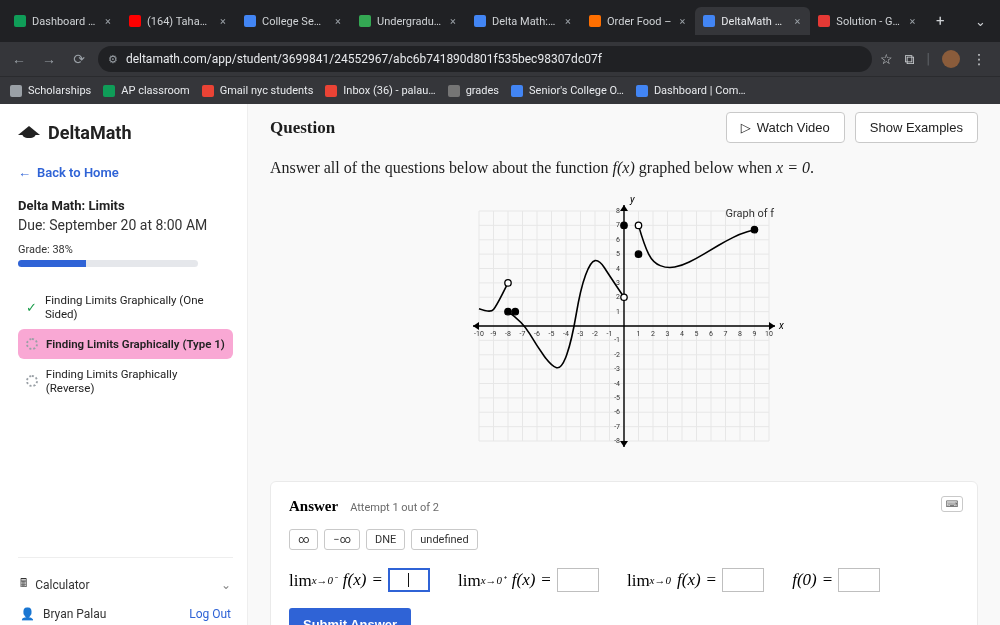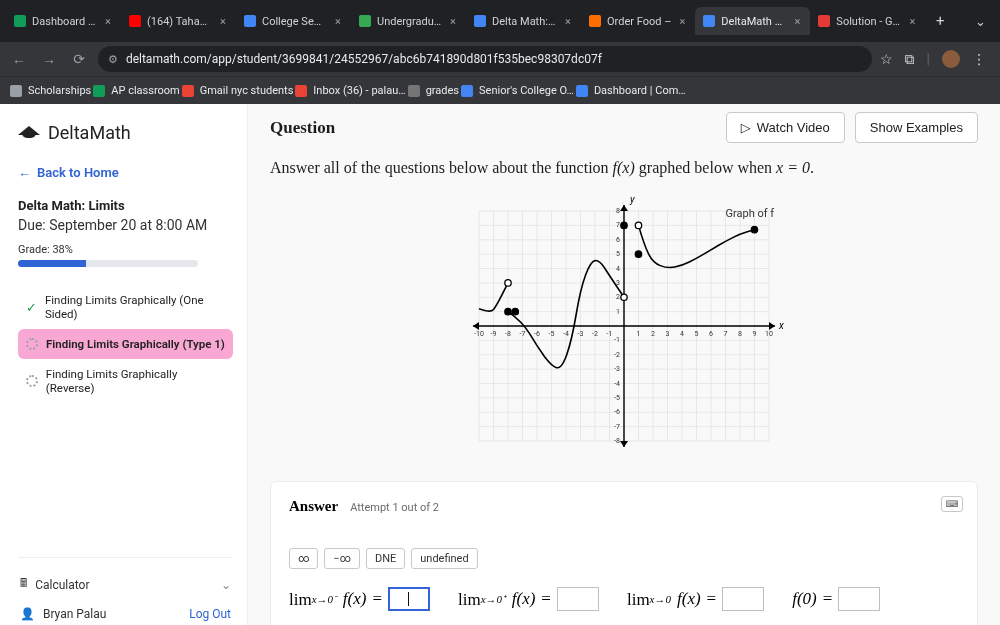--- a/index.html
+++ b/index.html
@@ -17,28 +17,28 @@
   .tabstrip-spacer{flex:1;}
   .tab-chevron{color:#cfd2d5; font-size:13px; padding:0 8px;}
 
   .toolbar { display:flex; align-items:center; height:34px; gap:8px; padding:0 8px; background:#35363a; }
   .nav-icn { width:22px; text-align:center; color:#9aa0a6; font-size:14px; }
   .omnibox { flex:1; display:flex; align-items:center; background:#202124; border-radius:14px; height:26px; padding:0 10px; gap:8px; color:#e8eaed; font-size:12px;}
   .omnibox .site-icn{ font-size:11px; color:#9aa0a6; }
   .tbar-right { display:flex; align-items:center; gap:12px; color:#cfd2d5; font-size:14px; padding-right:6px;}
   .avatar { width:18px; height:18px; border-radius:50%; background:#8a5c3b; }
 
-  .bookmarks { display:flex; align-items:center; height:28px; gap:2px; padding:0 10px; background:#35363a; border-top:1px solid #2a2b2e; }
+  .bookmarks { display:flex; align-items:center; height:28px; gap:12px; padding:0 10px; background:#35363a; border-top:1px solid #2a2b2e; }
   .bm { display:flex; align-items:center; gap:6px; color:#e8eaed; font-size:11px; white-space:nowrap;}
   .bm .bi { width:12px; height:12px; display:inline-block; border-radius:2px;}
 
   
   .app { display:flex; height: calc(625px - 92px); background:#f9f9f9; }
   .sidebar { width:248px; background:#fff; border-right:1px solid #eee; padding:18px 14px 10px 18px; display:flex; flex-direction:column; }
-  .logo-row { display:flex; align-items:center; gap:8px; font-weight:400; font-size:18px; color:#222; margin-bottom:22px;}
+  .logo-row { display:flex; align-items:center; gap:8px; font-weight:700; font-size:18px; color:#222; margin-bottom:22px;}
   .logo-row .cap { width:22px; height:14px; position:relative;}
   .logo-row .cap:before{content:""; position:absolute; left:0; right:0; top:0; border-bottom:9px solid #222; border-left:11px solid transparent; border-right:11px solid transparent;}
   .logo-row .cap:after{content:""; position:absolute; left:4px; top:7px; width:14px; height:5px; background:#222; border-radius:0 0 6px 6px;}
   .back-link { color:#2f63d6; font-weight:600; font-size:13px; margin-bottom:18px; display:flex; gap:6px; align-items:center;}
   .assgn-title { font-weight:700; font-size:13px; color:#222; }
   .assgn-due { font-size:14px; color:#333; margin:4px 0 10px 0;}
   .grade-label { font-size:11px; color:#333; margin-bottom:4px;}
   .grade-bar { height:7px; width:180px; background:#e5e7eb; border-radius:4px; overflow:hidden; margin-bottom:18px;}
   .grade-fill{ height:100%; background:#2f63d6; width:38%; }
   .topic { display:flex; align-items:center; gap:8px; font-size:11.5px; padding:8px 8px; border-radius:6px; color:#222;}
@@ -58,21 +58,21 @@
   .q-head h3 { font-family: Georgia, 'Times New Roman', serif; font-size:17px; color:#1d1d1d;}
   .q-btns { display:flex; gap:10px;}
   .ghost-btn { border:1px solid #c9c9c9; background:#fff; border-radius:4px; padding:7px 14px; font-size:13px; color:#222; display:flex; gap:6px; align-items:center;}
   .prompt { font-family: Georgia, 'Times New Roman', serif; font-size:16px; color:#1d1d1d; margin:6px 0 14px 0;}
   .mi { font-style: italic; font-family: 'Times New Roman', Georgia, serif; }
 
   .graph-wrap{ display:flex; justify-content:center; margin-bottom:20px;}
   svg.graph { display:block; }
 
   .answer-card{ background:#fff; border:1px solid #eaeaea; border-radius:6px; padding:16px 18px 18px 18px; position:relative;}
-  .answer-head{ display:flex; align-items:baseline; gap:12px; margin-bottom:33px;}
+  .answer-head{ display:flex; align-items:baseline; gap:12px; margin-bottom:14px;}
   .answer-head .t{ font-family: Georgia, serif; font-weight:700; font-size:15px;}
   .answer-head .s{ font-size:11px; color:#6b6b6b;}
   .kb-icon{ position:absolute; right:14px; top:14px; border:1px solid #c9c9c9; border-radius:3px; width:22px; height:16px; font-size:9px; display:flex; align-items:center; justify-content:center; color:#555;}
   .chip-row{ display:flex; gap:6px; margin-bottom:18px;}
   .chip{ border:1px solid #c9c9c9; border-radius:3px; padding:3px 8px; font-size:11px; color:#333; background:#fff;}
   .lim-row{ display:flex; gap:28px; align-items:flex-end; flex-wrap:wrap; font-family:'Times New Roman', Georgia, serif; font-size:17px;}
   .lim { display:flex; align-items:center; gap:6px;}
   .lim .stack{ display:flex; flex-direction:row; align-items:center; line-height:1; }
   .lim .stack .top{ font-size:17px;}
   .lim .stack .bot{ font-size:11px;}

